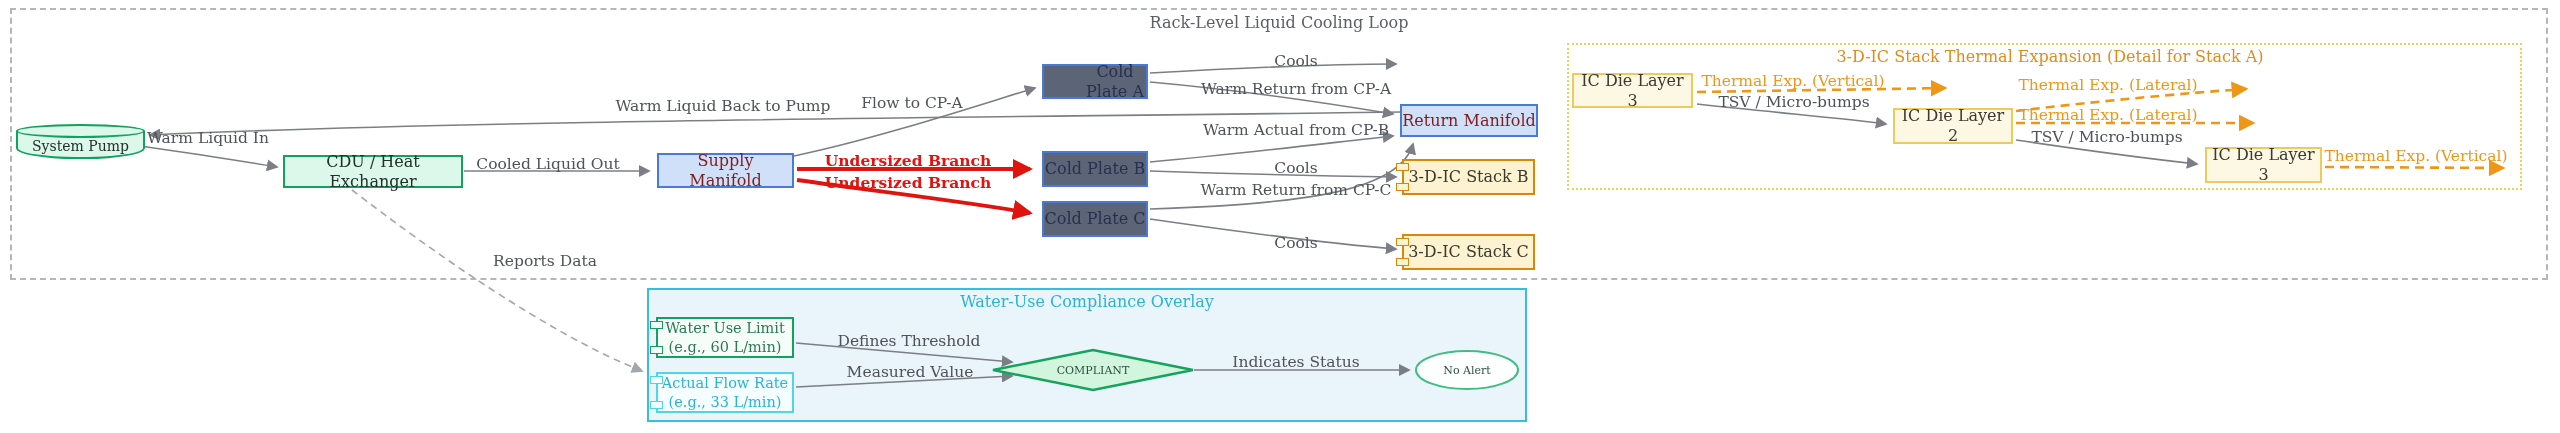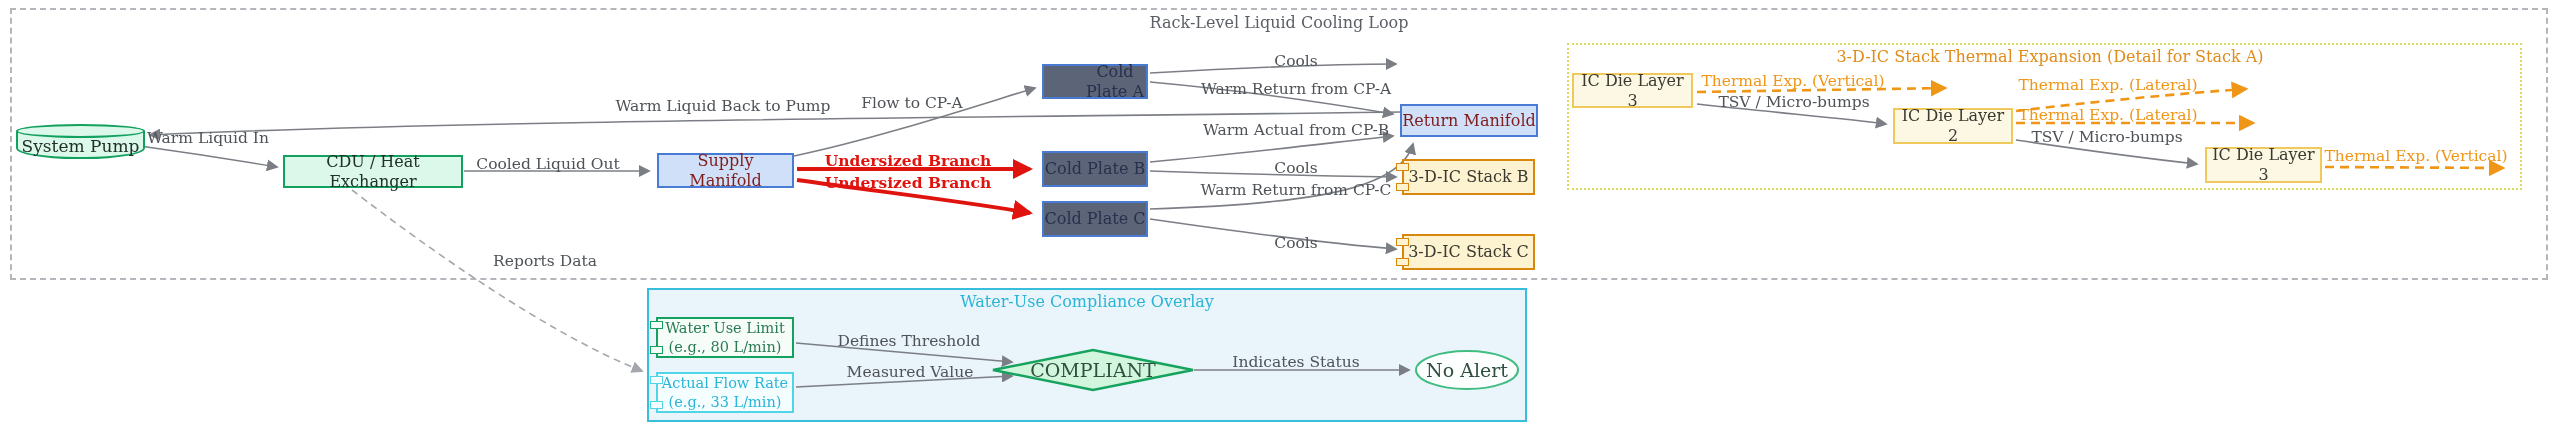--- a/index.html
+++ b/index.html
@@ -27,39 +27,39 @@
   
   .tab{position:absolute;left:-8px;width:13px;height:8px;box-sizing:border-box;z-index:4;}
   .tab.t{top:2px;} .tab.b{bottom:2px;}
   .stack .tab{background:var(--cream-fill,#fdf3d0);border:1.5px solid var(--orange-border,#d8870d);}
   .wl .tab{background:#f6fdf9;border:1.5px solid var(--green-border,#12a15e);}
   .fr .tab{background:#f4feff;border:1.5px solid #4fd4e8;}
   
   .cyl{position:absolute;box-sizing:border-box;background:var(--green-fill,#dcf8ea);
        border:2px solid var(--green-border,#12a15e);border-top:none;
        border-radius:0 0 60px 60px / 0 0 11px 11px;display:flex;align-items:center;justify-content:center;
-       font-size:17px;color:#21312a;z-index:3;}
+       font-size:14px;color:#21312a;z-index:3;}
   .cyl::before{content:"";position:absolute;top:-7px;left:-2px;right:-2px;height:14px;box-sizing:border-box;
        background:var(--green-fill,#dcf8ea);border:2px solid var(--green-border,#12a15e);border-radius:50%;}
   .cyl span{position:relative;z-index:1;margin-top:3px;}
   
   .elabel{position:absolute;transform:translate(-50%,-50%);white-space:nowrap;font-size:15.5px;
           color:#4f5358;z-index:2;}
   .elabel.red{color:var(--red-edge,#e0140f);font-weight:bold;}
   .elabel.orange{color:var(--orange-edge,#ef9617);}
   
   #edges{position:absolute;left:0;top:0;z-index:1;pointer-events:none;}
   .eg{fill:none;stroke:#7b7f85;stroke-width:1.6;}
   .egd{fill:none;stroke:#a3a7ab;stroke-width:1.6;stroke-dasharray:7 5;}
   .er{fill:none;stroke:var(--red-edge,#e0140f);stroke-width:4;}
   .eo{fill:none;stroke:var(--orange-edge,#ef9617);stroke-width:2.6;stroke-dasharray:9 6;}
   .diamond{fill:#d2f5dd;stroke:#16a35e;stroke-width:2.5;}
   .alert-shape{fill:#fdfffe;stroke:#3fbd82;stroke-width:2;}
   .shape-label{position:absolute;transform:translate(-50%,-50%);white-space:nowrap;z-index:3;
-               font-size:19px;color:#2f4f3f;}
+               font-size:11px;color:#2f4f3f;}
 </style>
 </head>
 <body>
 
 <div id="canvas">
 
   <div class="container loop-box" style="left:10px;top:8px;width:2538px;height:272px;"></div>
   <div class="container detail-box" style="left:1567px;top:43px;width:955px;height:147px;"></div>
   <div class="container overlay-box" style="left:647px;top:288px;width:880px;height:134px;"></div>
 
@@ -154,21 +154,21 @@
     <span>IC Die Layer 2</span>
   </div>
   <div class="node die" style="left:2205px;top:147px;width:117px;height:36px;">
     <span>IC Die Layer 3</span>
   </div>
 
   <div class="node wl" style="left:656px;top:317px;width:138px;height:41px;text-align:center;">
     <i class="tab t"></i>
     <i class="tab b"></i>
     <span>Water Use Limit</span>
-    <span>(e.g., 80 L/min)</span>
+    <span>(e.g., 60 L/min)</span>
   </div>
   <div class="node fr" style="left:656px;top:372px;width:138px;height:41px;">
     <i class="tab t"></i>
     <i class="tab b"></i>
     <span>Actual Flow Rate</span>
     <span>(e.g., 33 L/min)</span>
   </div>
 
   <div class="shape-label" style="left:1093px;top:370px;">COMPLIANT</div>
   <div class="shape-label" style="left:1467px;top:370px;">No Alert</div>

